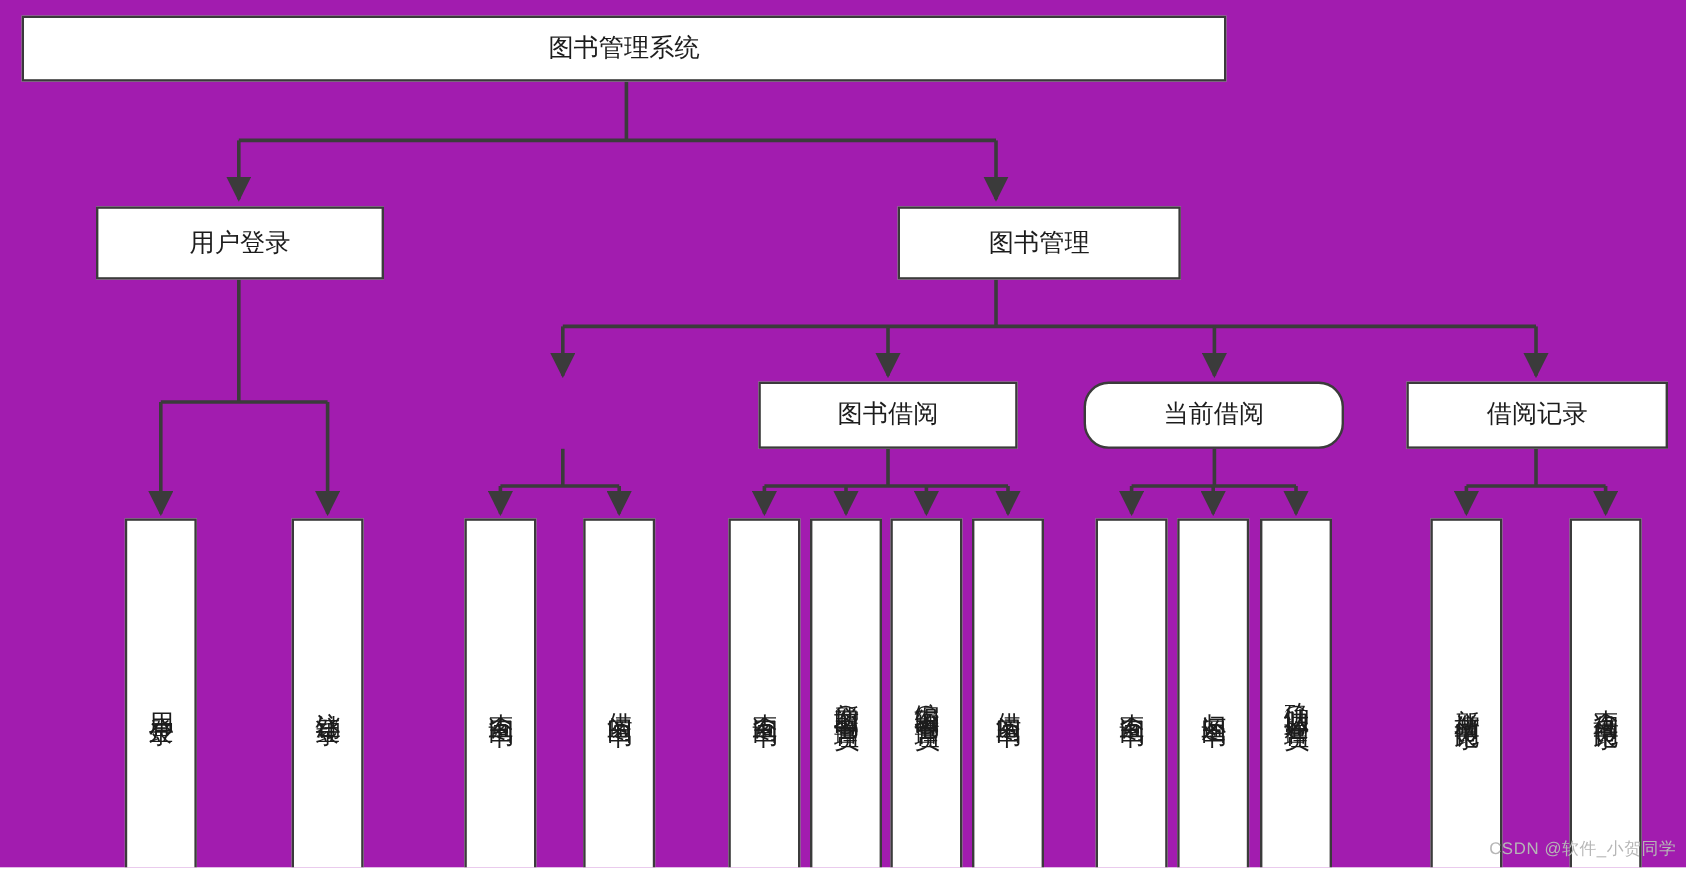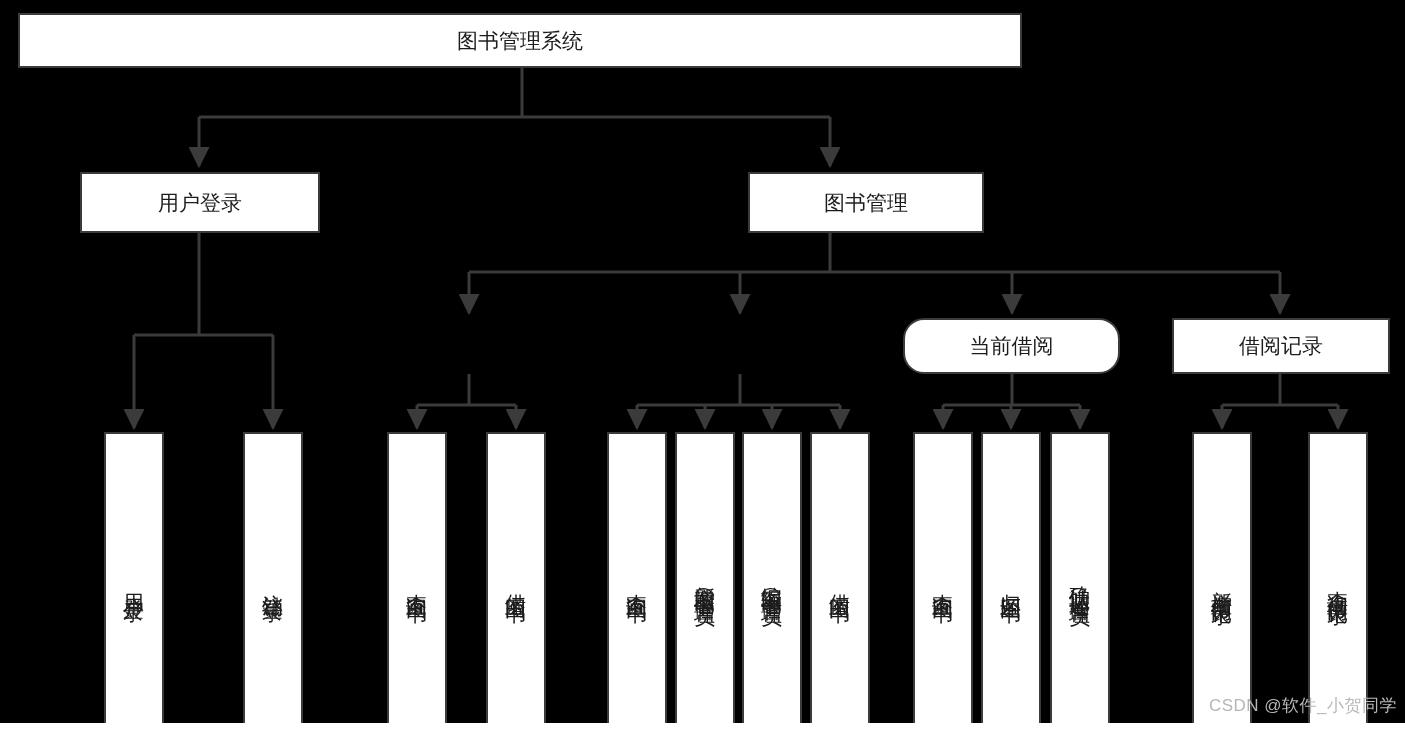--- a/index.html
+++ b/index.html
@@ -7,21 +7,21 @@
     padding: 0;
     background: #ffffff;
   }
   body {
     font-family: "Liberation Sans", "DejaVu Sans", sans-serif;
   }
   #canvas {
     position: relative;
     width: 1405px;
     height: 723px;
-    background: #000000;
+    background: #a21caf;
     overflow: hidden;
   }
   #svg-layer {
     position: absolute;
     left: 0;
     top: 0;
     width: 1405px;
     height: 747px;
   }
   .node {
@@ -56,21 +56,21 @@
     font-size: 21px;
     letter-spacing: 3px;
     line-height: 1;
     white-space: nowrap;
     text-align: center;
   }
   #watermark {
     position: absolute;
     right: 8px;
     bottom: 6px;
-    font-size: 17px;
+    font-size: 14px;
     color: #b6b6b6;
     letter-spacing: 0.5px;
     white-space: nowrap;
     pointer-events: none;
     margin-top: 16px;
   }
 </style>
 </head>
 <body>
 
@@ -130,20 +130,23 @@
     <span class="lbl">图书管理系统</span>
   </div>
 
   <div class="node h" style="left:80px; top:172px; width:240px; height:61px;">
     <span class="lbl">用户登录</span>
   </div>
   <div class="node h" style="left:748px; top:172px; width:236px; height:61px;">
     <span class="lbl">图书管理</span>
   </div>
 
+  <div class="node h" style="left:632px; top:318px; width:216px; height:56px;">
+    <span class="lbl">图书借阅</span>
+  </div>
   <div class="node h" style="left:903px; top:318px; width:217px; height:56px;border-radius:21px;">
     <span class="lbl">当前借阅</span>
   </div>
   <div class="node h" style="left:1172px; top:318px; width:218px; height:56px;">
     <span class="lbl">借阅记录</span>
   </div>
 
   <div class="node v" style="left:104px; top:432px; width:60px; height:301px;">
     <span class="lbl">用户登录</span>
   </div>

